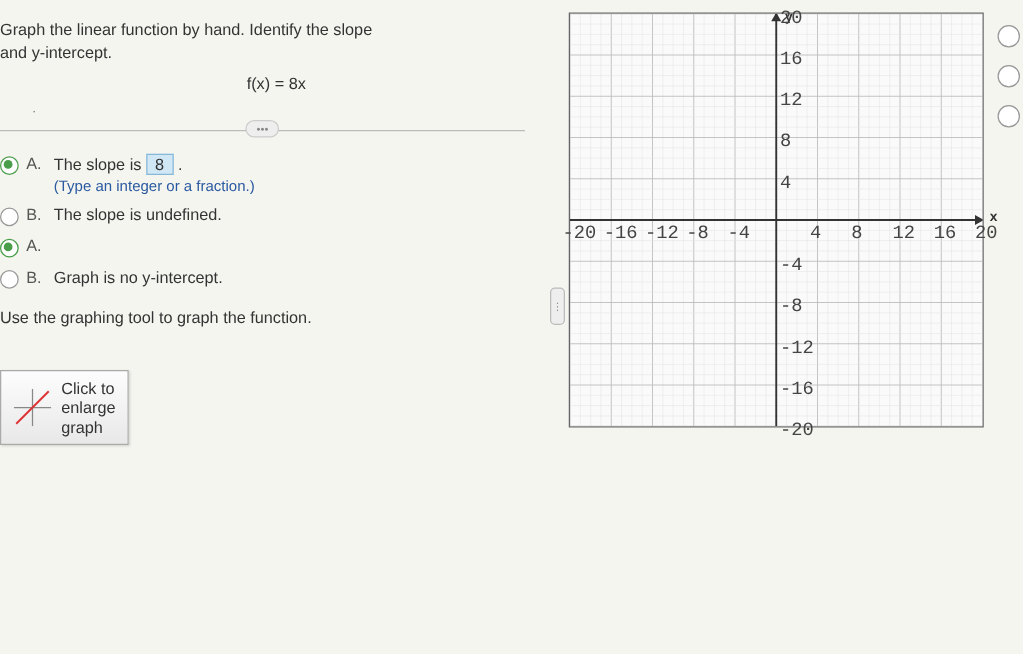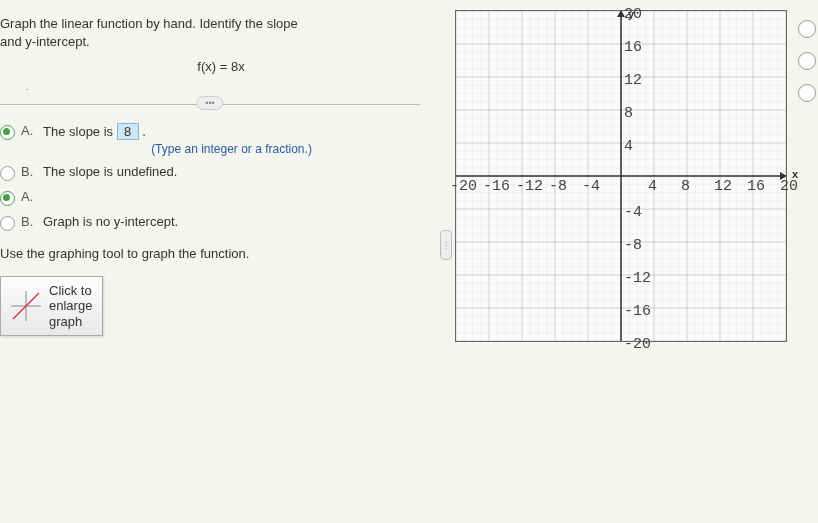--- a/index.html
+++ b/index.html
@@ -63,37 +63,37 @@
     content: "";
     position: absolute;
     left: 2px; top: 2px;
     width: 7px; height: 7px;
     background: #4a9e4a;
     border-radius: 50%;
   }
   .radio.selected { border-color: #4a9e4a; }
   .choice-label { font-weight: normal; color: #555; width: 16px; flex-shrink: 0; }
   .choice-body { flex: 1; }
-  .hint { color: #2a5aa0; font-size: 12px; margin-top: 2px; text-align: center; }
+  .hint { color: #2a5aa0; font-size: 12px; margin-top: 2px; }
   .answer-box {
     display: inline-block;
     background: #d0e8f5;
     border: 1px solid #88b8d8;
     padding: 0 4px;
     min-width: 12px;
     text-align: center;
   }
   .question-block { margin: 14px 0 8px 0; line-height: 1.4; }
   .graph-btn {
     display: inline-flex;
     align-items: center;
     border: 1px solid #aaa;
     background: linear-gradient(#fdfdfd,#e8e8e8);
     padding: 6px 10px;
-    margin-top: 4px;
+    margin-top: 24px;
     cursor: pointer;
     box-shadow: 1px 1px 2px rgba(0,0,0,0.15);
   }
   .graph-btn-icon {
     width: 30px; height: 30px;
     margin-right: 8px;
     position: relative;
   }
   .graph-btn-text { line-height: 1.2; }
   .right-panel {

